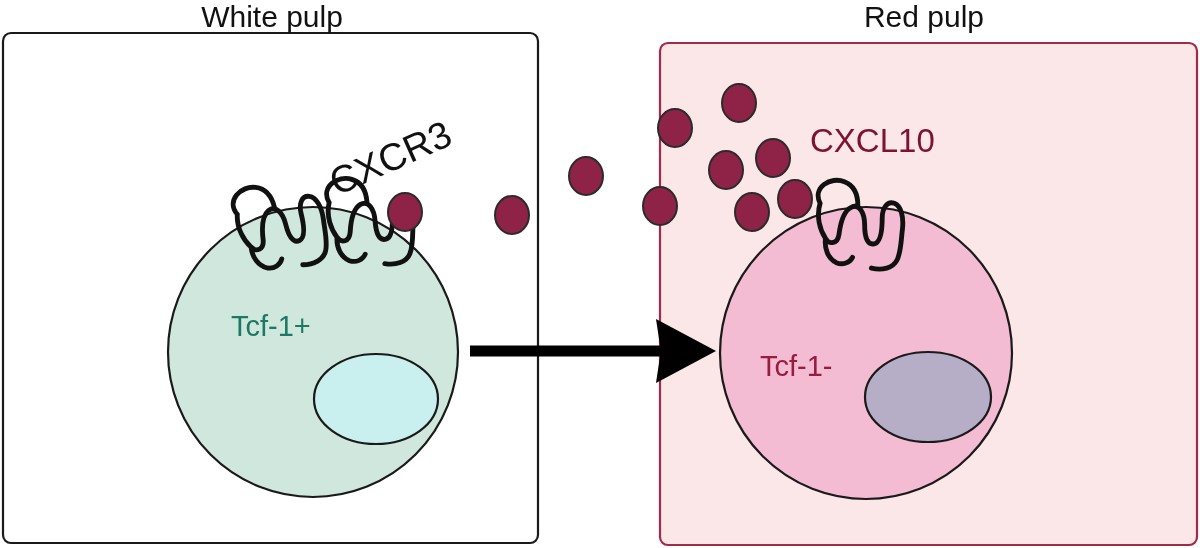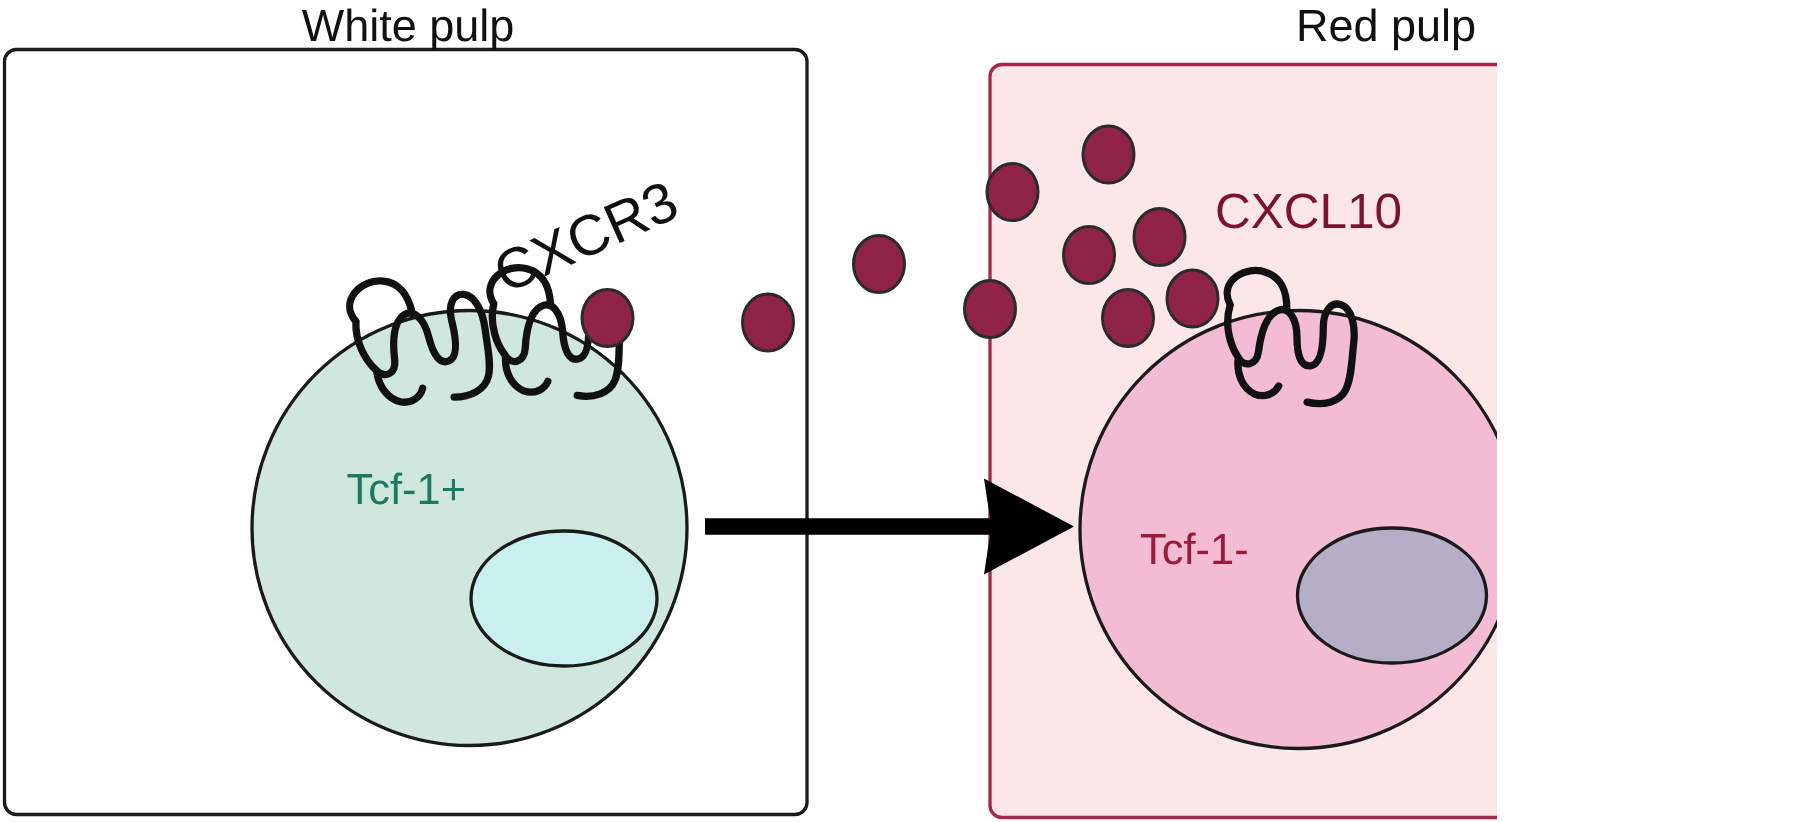--- a/index.html
+++ b/index.html
@@ -6,21 +6,21 @@
   html, body {
     margin: 0;
     padding: 0;
     background: #ffffff;
   }
   body {
     font-family: "Liberation Sans", sans-serif;
   }
   #stage {
     position: relative;
-    width: 998px;
+    width: 1200px;
     height: 548px;
     background: #ffffff;
     overflow: hidden;
   }
   #stage svg {
     display: block;
   }
   .panel-title {
     font-family: "Liberation Sans", sans-serif;
     font-size: 30px;

